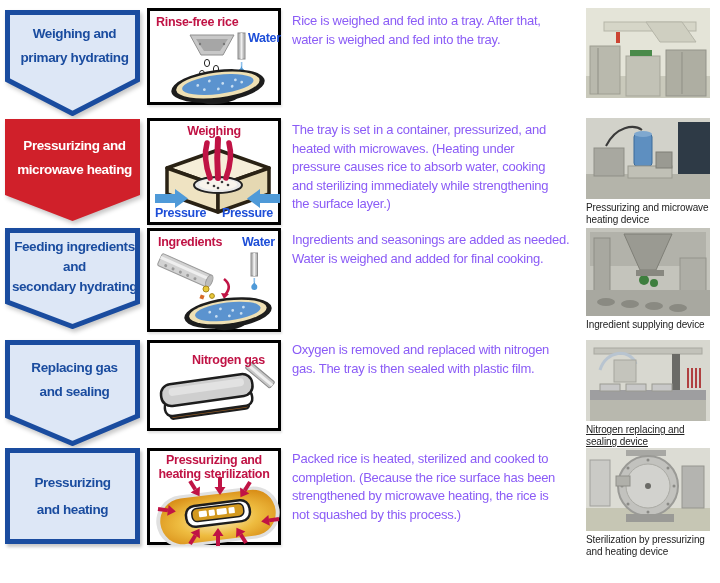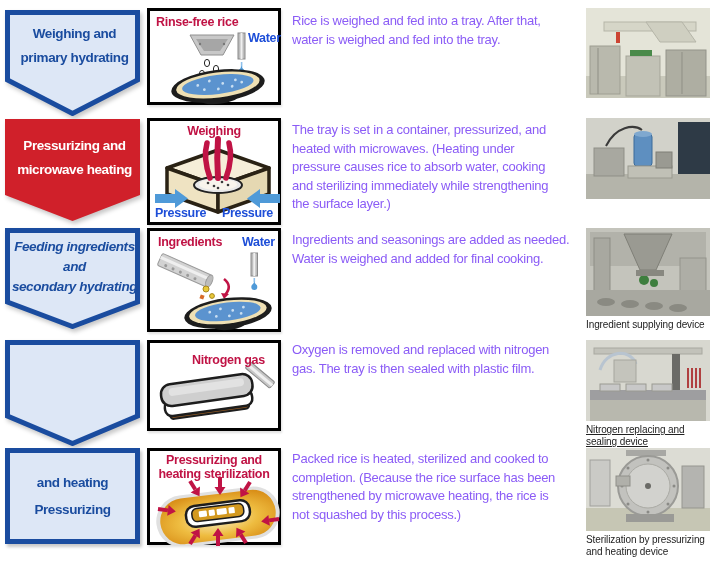--- a/index.html
+++ b/index.html
@@ -175,22 +175,24 @@
       <rect x="92" y="4" width="32" height="54" fill="#2e3a46"></rect>
       <rect y="56" width="124" height="25" fill="#b4b4aa"></rect>
       <rect x="8" y="30" width="30" height="28" fill="#a8a8a0" stroke="#8f8f87"></rect>
       <rect x="48" y="16" width="18" height="32" rx="3" fill="#5e8fc0" stroke="#3a6a9a"></rect>
       <ellipse cx="57" cy="16" rx="9" ry="3" fill="#7fa8cf"></ellipse>
       <rect x="42" y="48" width="44" height="12" fill="#c0c0b6" stroke="#9a9a90"></rect>
       <path d="M20,28 C30,8 48,6 56,12" fill="none" stroke="#3a3a3a" stroke-width="2"></path>
       <rect x="70" y="34" width="16" height="16" fill="#9a9a92" stroke="#7f7f77"></rect>
     </svg>
   </div>
-
-  <div class="banner blue" style="top:228px;height:101px;font-style:italic;">
+  <div class="caption" style="top:202px;">Pressurizing and microwave
+heating device</div>
+
+  <div class="banner blue" style="top:228px;height:101px;">
     <svg width="135" height="101" viewBox="0 0 135 101">
       <polygon points="2.5,2.5 132.5,2.5 132.5,74 67.5,98.5 2.5,74" fill="#dde7f6" stroke="#1a4c9f" stroke-width="5" stroke-linejoin="miter"></polygon>
     </svg>
     <div class="txt" style="height:78px;">
       <div class="bline tight">Feeding ingredients</div>
       <div class="bline tight">and</div>
       <div class="bline tight">secondary hydrating</div>
     </div>
   </div>
 
@@ -265,20 +267,24 @@
       <circle cx="68" cy="55" r="4" fill="#3e7e3e"></circle>
       <rect x="50" y="42" width="28" height="6" fill="#888880"></rect>
     </svg>
   </div>
   <div class="caption" style="top:319px;">Ingredient supplying device</div>
 
   <div class="banner blue" style="top:340px;height:106px;">
     <svg width="135" height="106" viewBox="0 0 135 106">
       <polygon points="2.5,2.5 132.5,2.5 132.5,76 67.5,103.5 2.5,76" fill="#dde7f6" stroke="#1a4c9f" stroke-width="5" stroke-linejoin="miter"></polygon>
     </svg>
+    <div class="txt" style="height:80px;">
+      <div class="bline">Replacing gas</div>
+      <div class="bline">and sealing</div>
+    </div>
   </div>
 
   <div class="ibox" style="top:340px;height:91px;">
     <span class="ilabel crimson" style="left:42px;top:10px;">Nitrogen gas</span>
     <svg width="135" height="89" viewBox="0 0 135 89">
       <g transform="rotate(40 110 32)">
         <rect x="94" y="28" width="32" height="8" rx="1.5" fill="#c6c6c6" stroke="#8a8a8a"></rect>
         <rect x="94" y="30.5" width="32" height="3" fill="#efefef"></rect>
       </g>
       <g transform="translate(58,56) rotate(-8)">
@@ -312,22 +318,22 @@
           <rect x="40" y="44" width="20" height="7"></rect>
           <rect x="66" y="44" width="20" height="7"></rect>
       </g>
       <rect x="28" y="20" width="22" height="22" fill="#c4c4bc" stroke="#a6a69e"></rect>
     </svg>
   </div>
   <div class="caption" style="top:424px;text-decoration:underline;">Nitrogen replacing and
 sealing device</div>
 
   <div class="banner-box">
+    <div class="bline">Pressurizing</div>
     <div class="bline">and heating</div>
-    <div class="bline">Pressurizing</div>
   </div>
 
   <div class="ibox" style="top:448px;height:97px;">
     <span class="ilabel crimson" style="left:0;right:0;top:2px;text-align:center;">Pressurizing and</span>
     <span class="ilabel crimson" style="left:0;right:0;top:16px;text-align:center;">heating sterilization</span>
     <svg width="135" height="95" viewBox="0 0 135 95">
       <defs>
         <radialGradient id="gold" cx="50%" cy="55%" r="62%">
           <stop offset="0%" stop-color="#f9ecc0"></stop>
           <stop offset="55%" stop-color="#eebc40"></stop>

